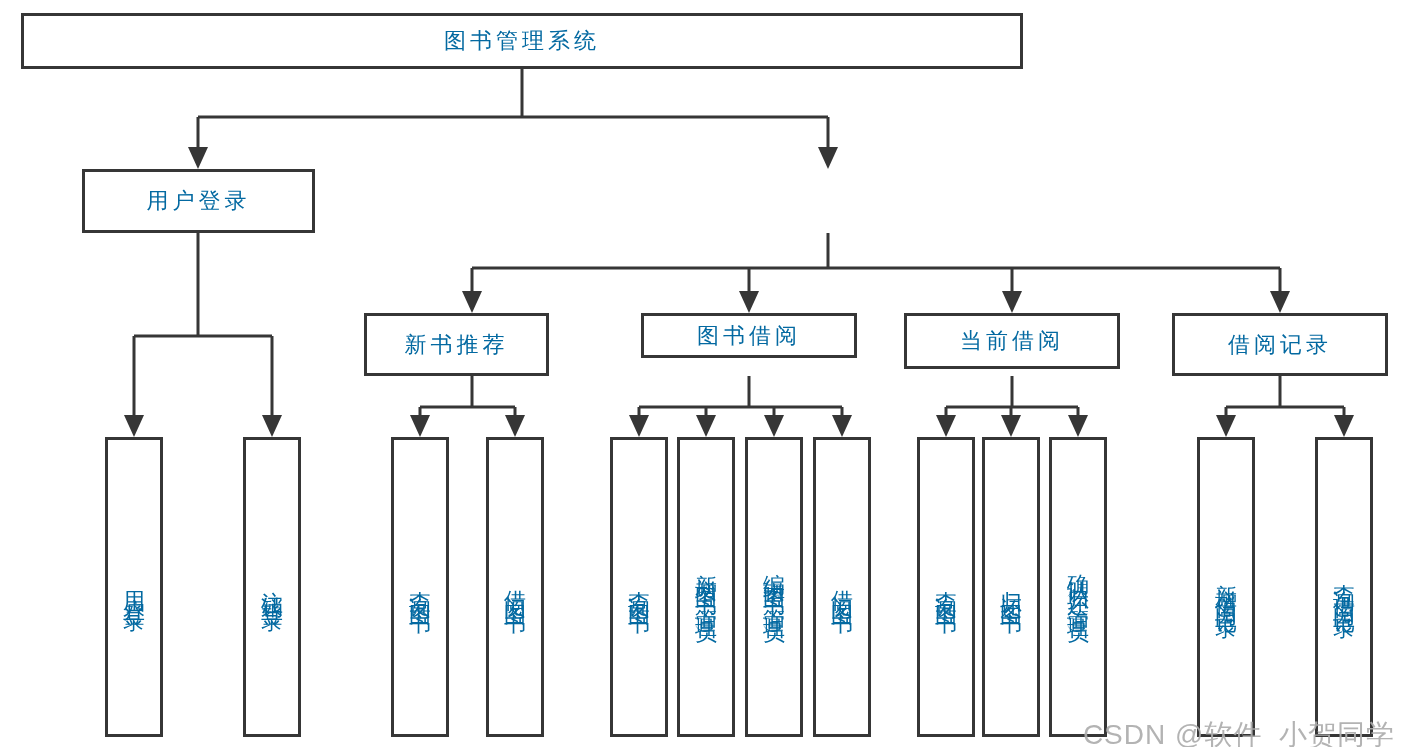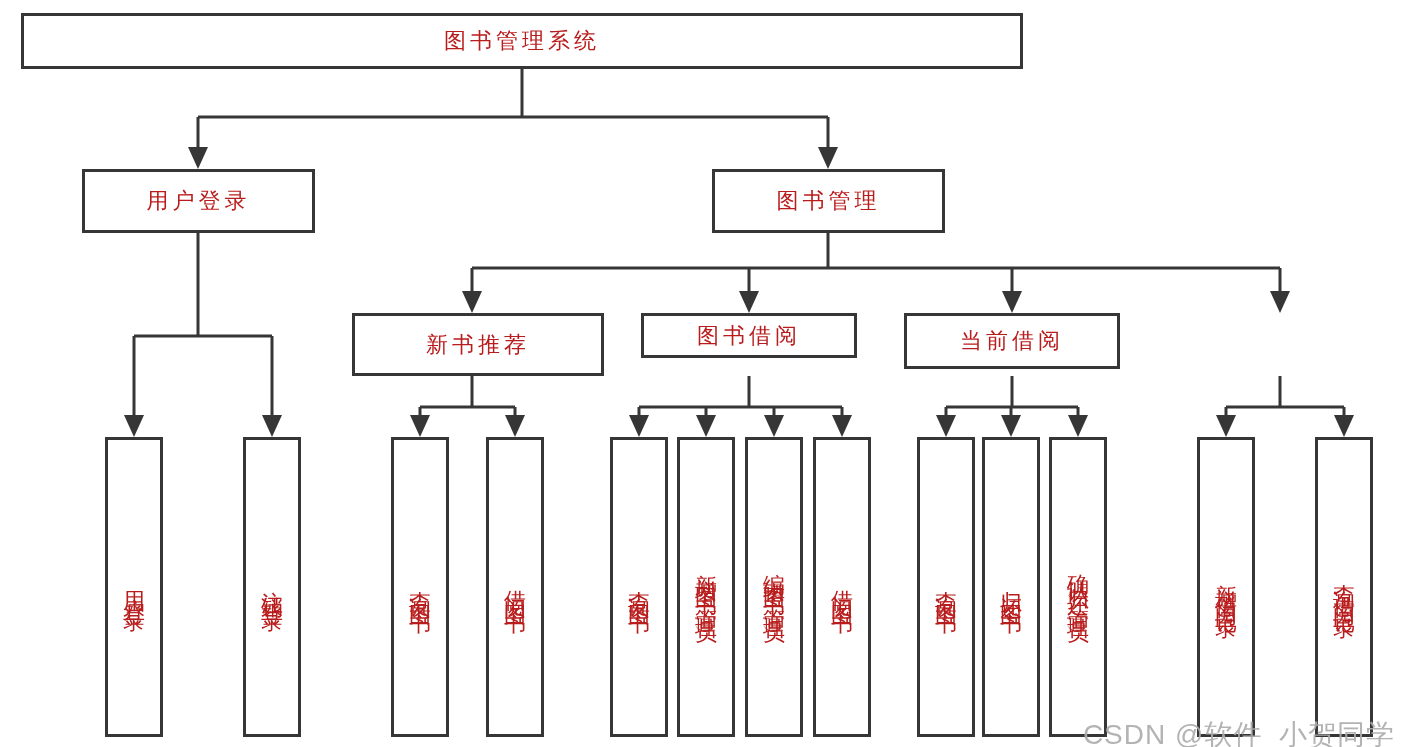--- a/index.html
+++ b/index.html
@@ -13,21 +13,21 @@
   .wires{position:absolute;left:0;top:0;z-index:1;}
   .node{
     position:absolute;
     box-sizing:border-box;
     background:#ffffff;
     border:3px solid #363636;
     display:flex;
     align-items:center;
     justify-content:center;
     font-size:22px;
-    color:#b91c1c;
+    color:#0369a1;
     letter-spacing:4px;
     z-index:2;
     white-space:nowrap;
   }
   .leaf{
     writing-mode:vertical-rl;
     letter-spacing:7px;
     font-size:22px;
   }
   .watermark{
@@ -82,25 +82,25 @@
       <path d="M1011,437 L1001,415 L1021,415 Z"></path>
       <path d="M1078,437 L1068,415 L1088,415 Z"></path>
       <path d="M1226,437 L1216,415 L1236,415 Z"></path>
       <path d="M1344,437 L1334,415 L1354,415 Z"></path>
     </g>
   </svg>
 
   <div class="node" style="left:21px;top:13px;width:1002px;height:56px">图书管理系统</div>
 
   <div class="node" style="left:82px;top:169px;width:233px;height:64px">用户登录</div>
-  <div class="node" style="left:712px;top:169px;width:233px;height:64px">图书管理</div>
 
-  <div class="node" style="left:352px;top:313px;width:252px;height:63px">新书推荐</div>
+  <div class="node" style="left:364px;top:313px;width:185px;height:63px">新书推荐</div>
   <div class="node" style="left:641px;top:313px;width:216px;height:45px">图书借阅</div>
   <div class="node" style="left:904px;top:313px;width:216px;height:56px">当前借阅</div>
+  <div class="node" style="left:1172px;top:313px;width:216px;height:63px">借阅记录</div>
 
   <div class="node leaf" style="left:105px;top:437px;width:58px;height:300px">用户登录</div>
   <div class="node leaf" style="left:243px;top:437px;width:58px;height:300px">注销登录</div>
 
   <div class="node leaf" style="left:391px;top:437px;width:58px;height:300px">查询图书</div>
   <div class="node leaf" style="left:486px;top:437px;width:58px;height:300px">借阅图书</div>
 
   <div class="node leaf" style="left:610px;top:437px;width:58px;height:300px">查询图书</div>
   <div class="node leaf" style="left:677px;top:437px;width:58px;height:300px">新增图书（管理员）</div>
   <div class="node leaf" style="left:745px;top:437px;width:58px;height:300px">编辑图书（管理员）</div>

